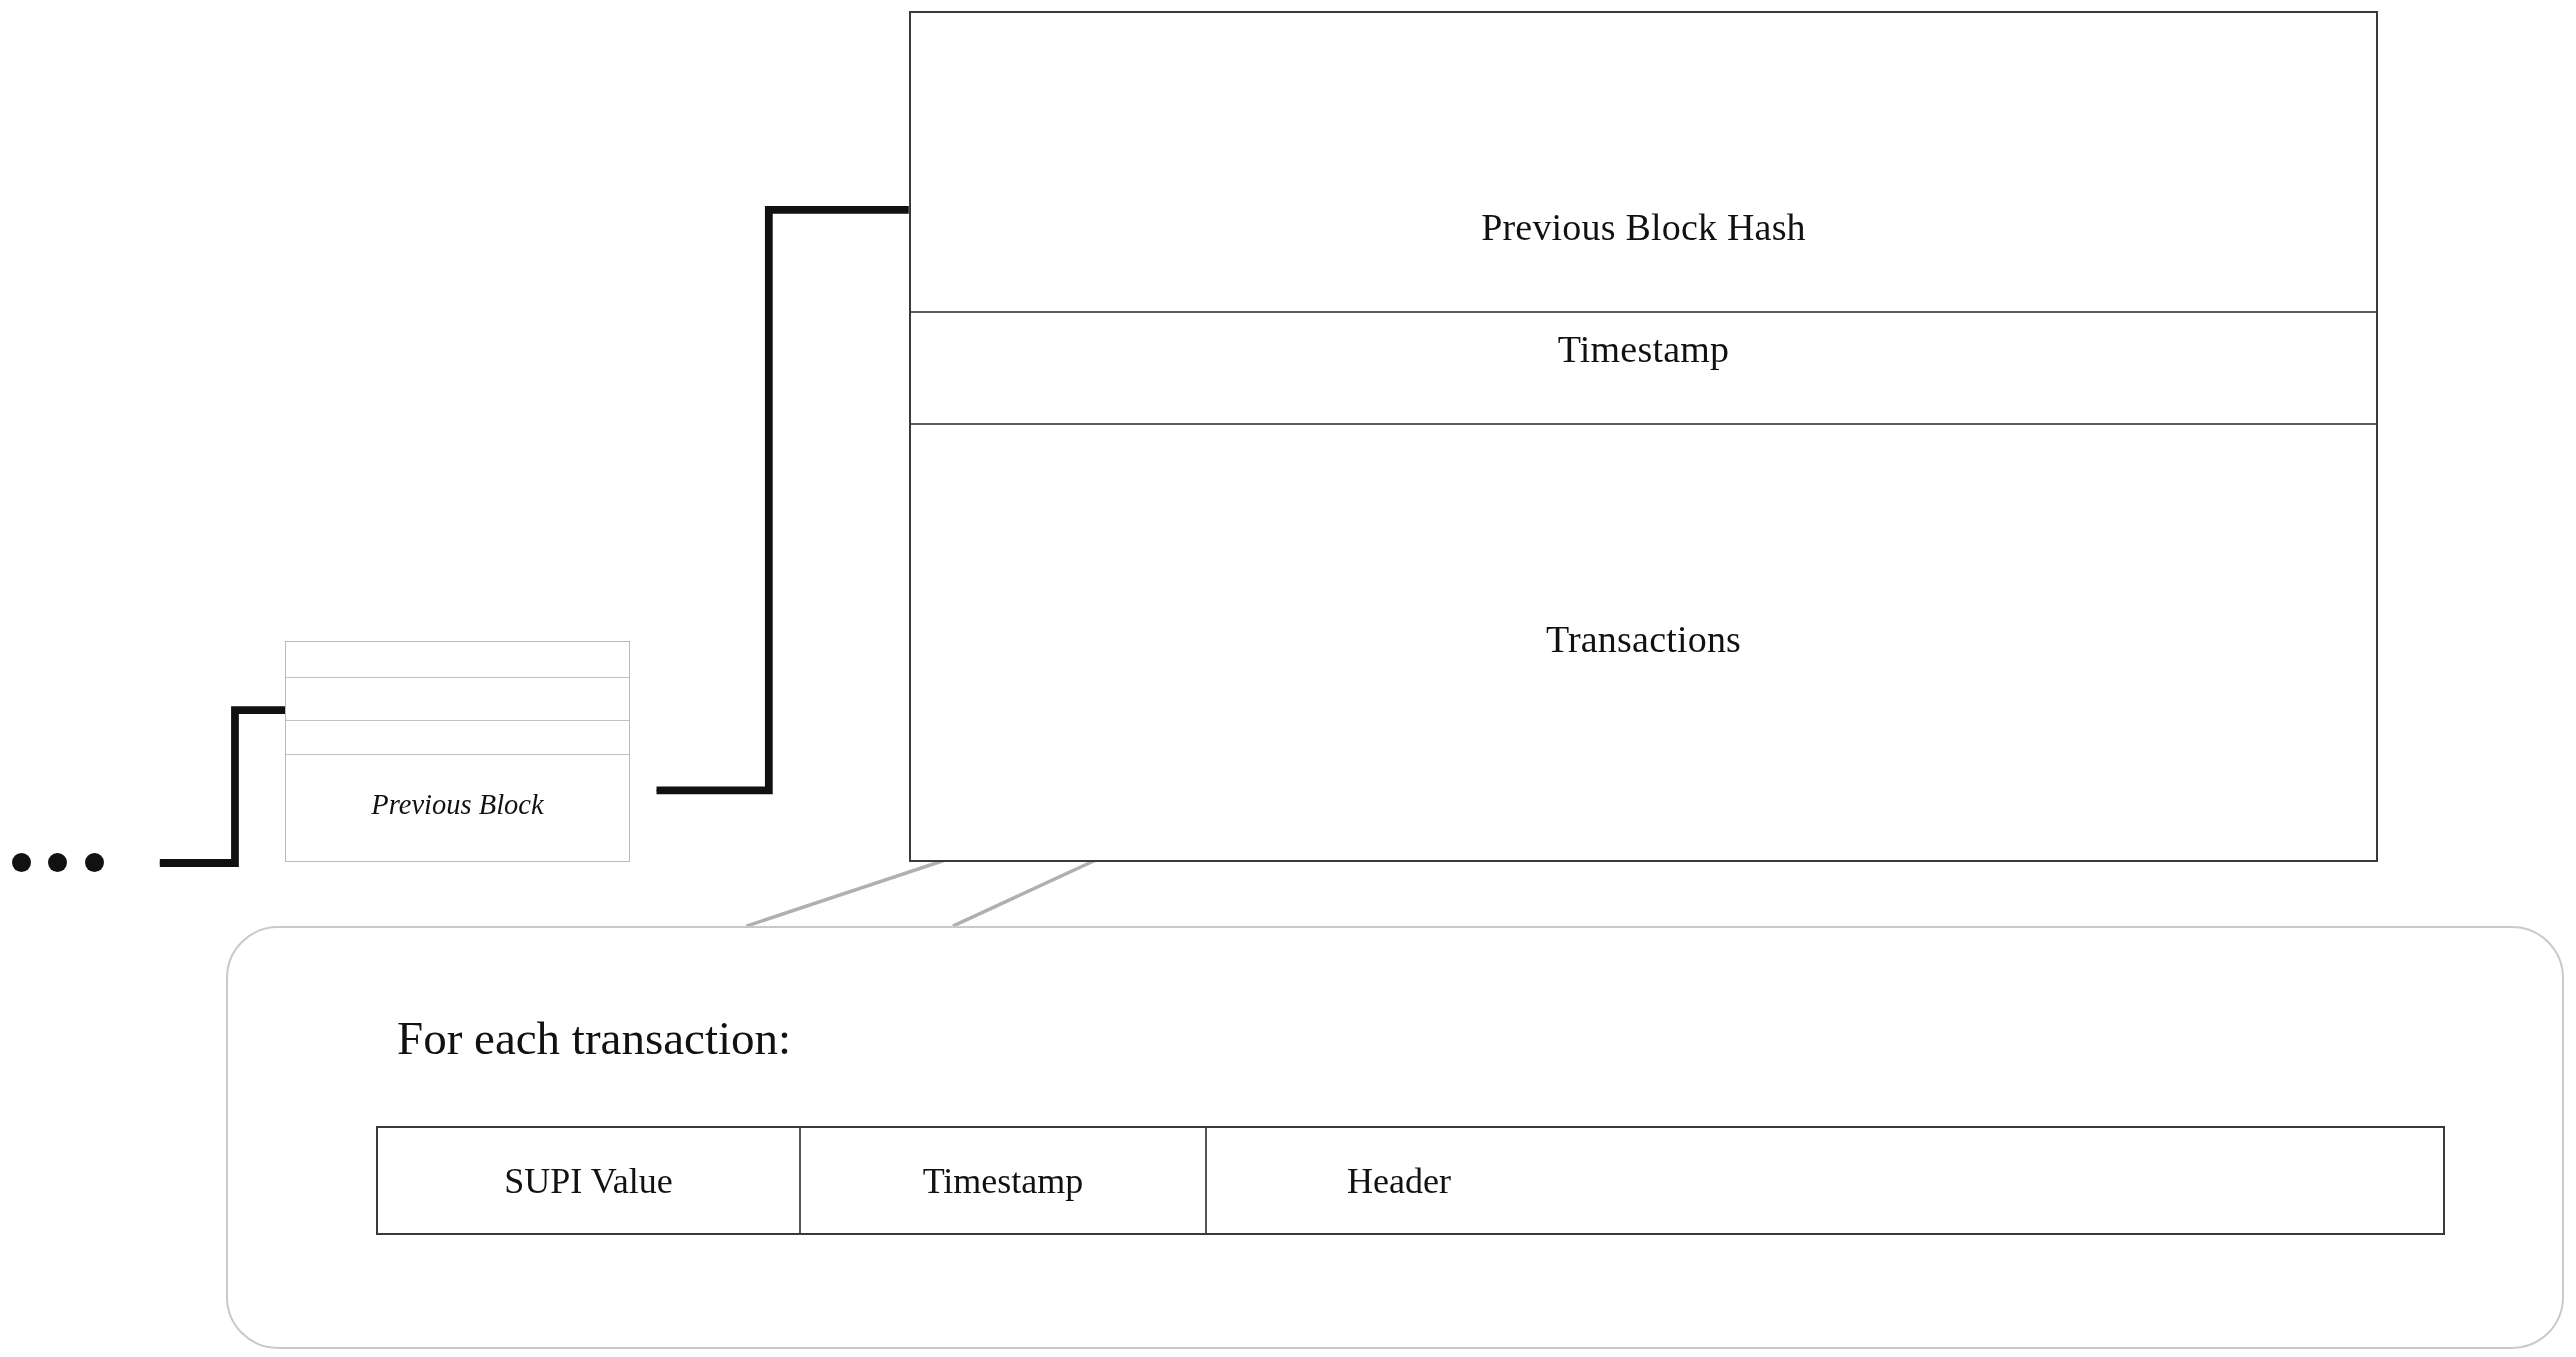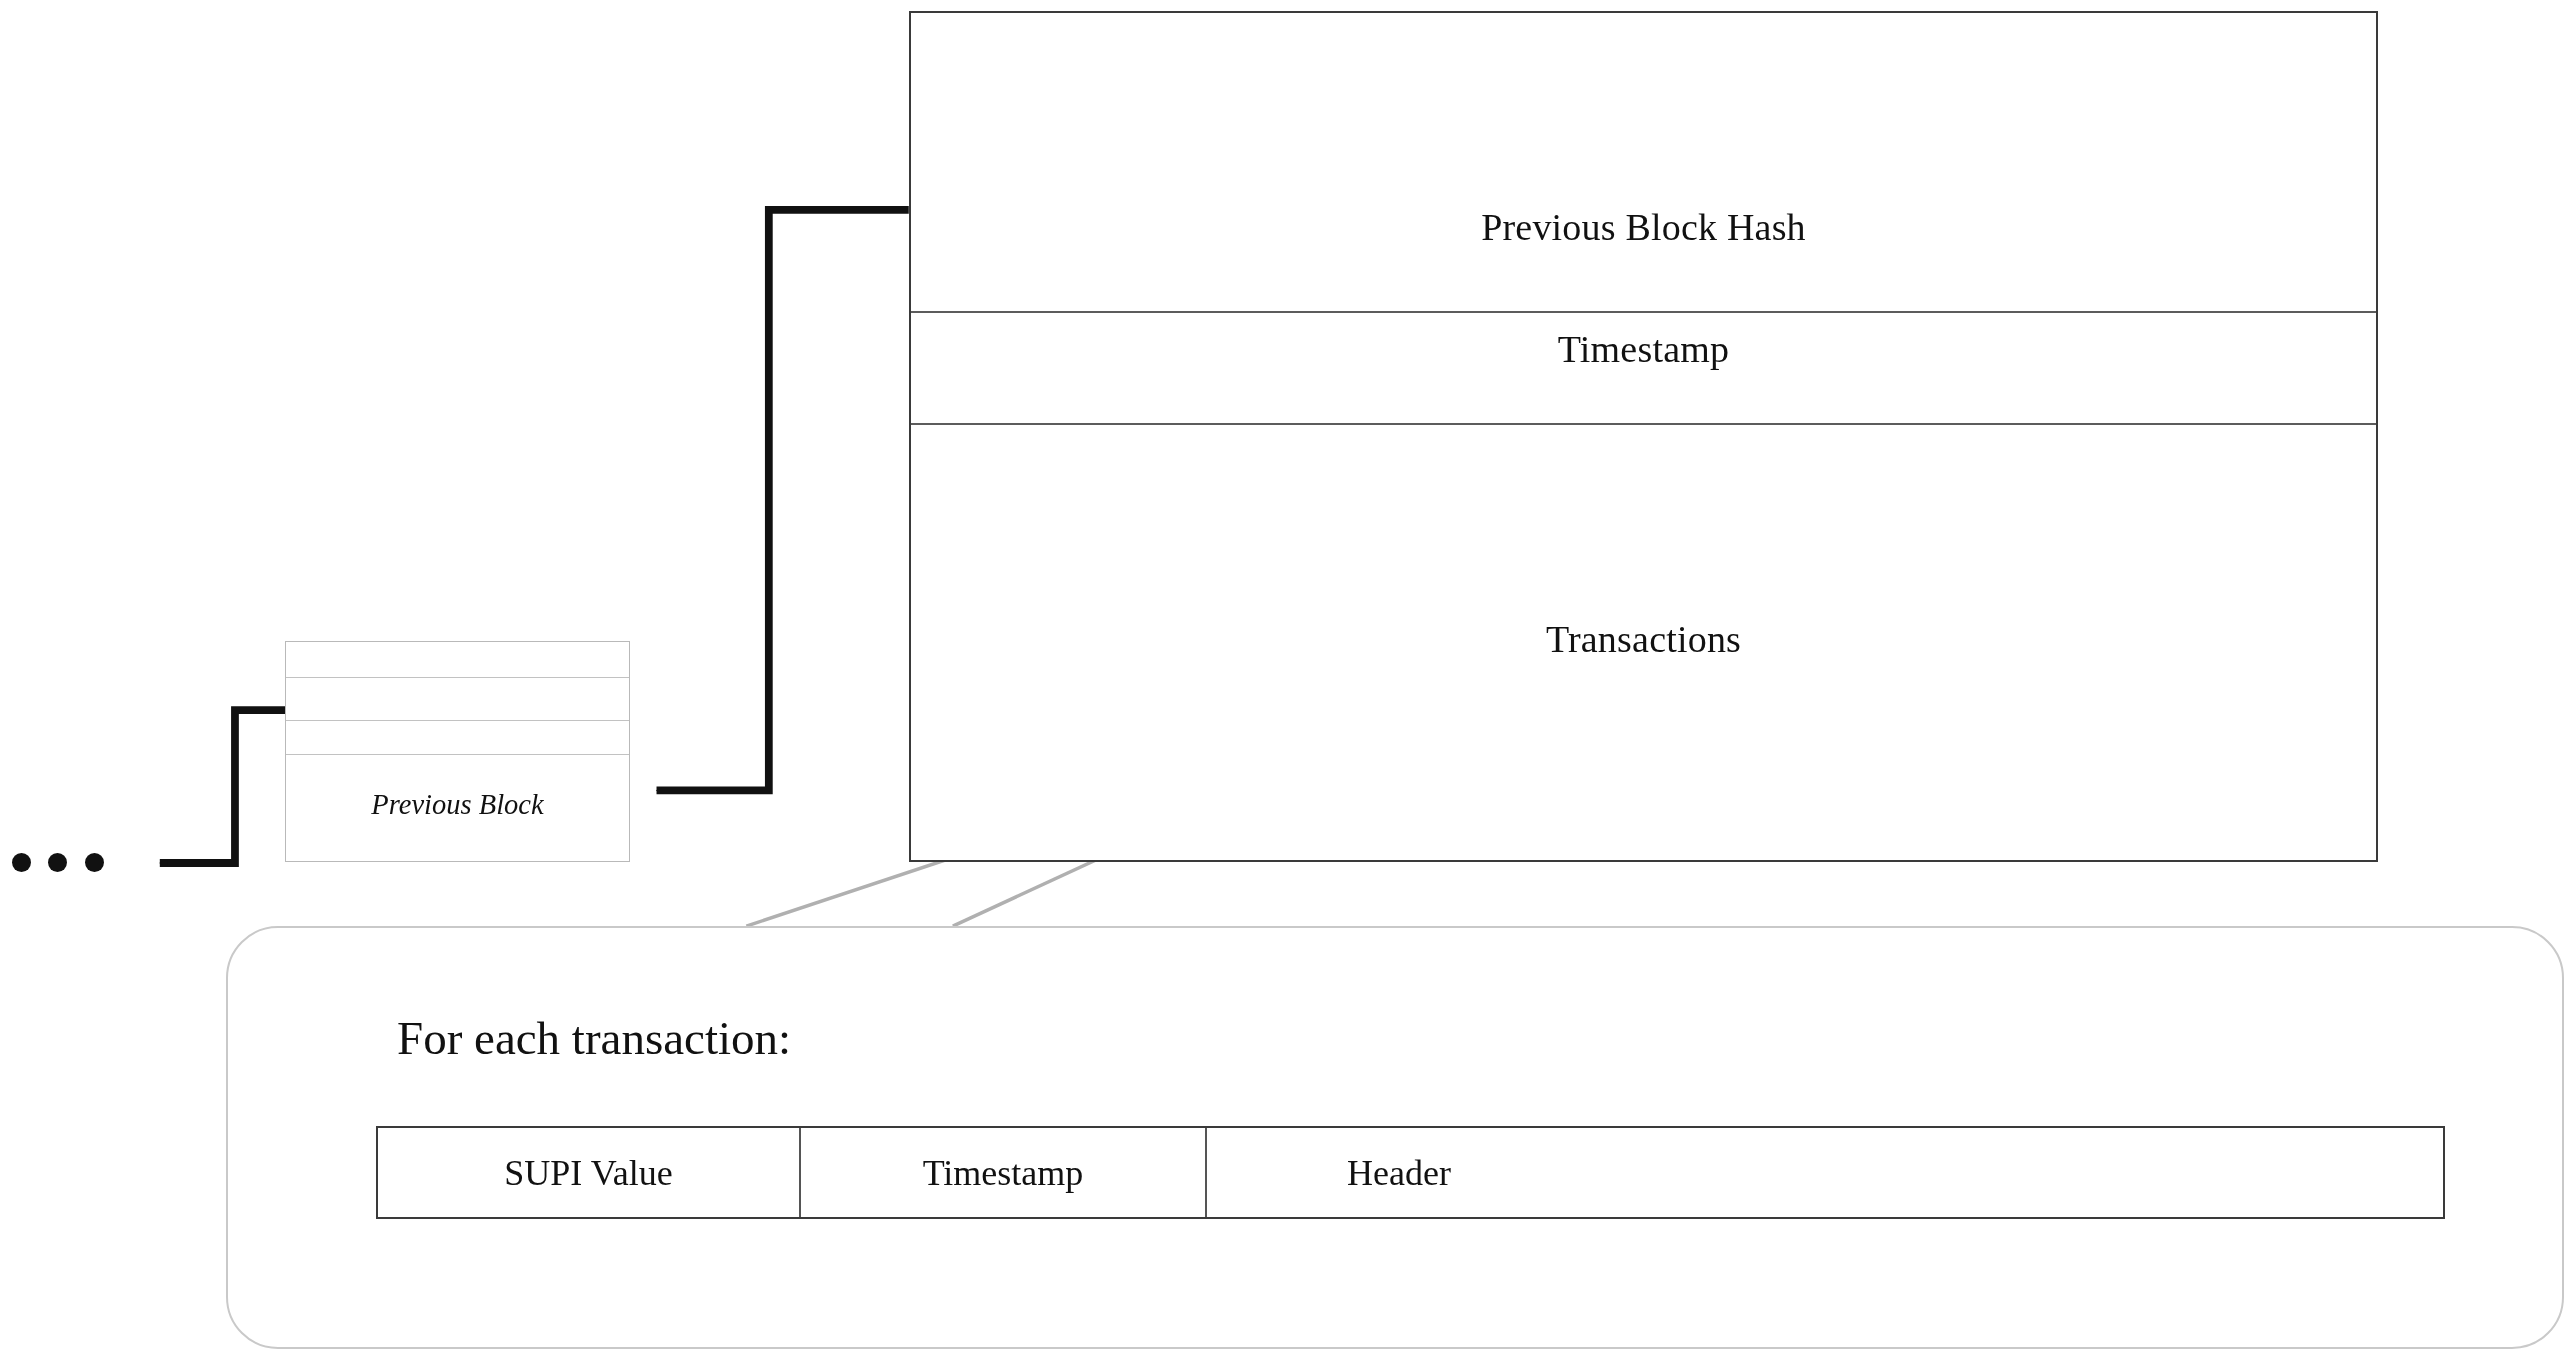--- a/index.html
+++ b/index.html
@@ -138,21 +138,21 @@
     color: #111;
     white-space: nowrap;
   }
 
   
   .tx-table {
     position: absolute;
     left: 376px;
     top: 1126px;
     width: 2069px;
-    height: 93px;
+    height: 109px;
     border: 2.6px solid #3a3a3a;
     box-sizing: border-box;
     display: flex;
     background: #ffffff;
   }
   .tx-cell {
     box-sizing: border-box;
     display: flex;
     align-items: center;
     justify-content: center;

